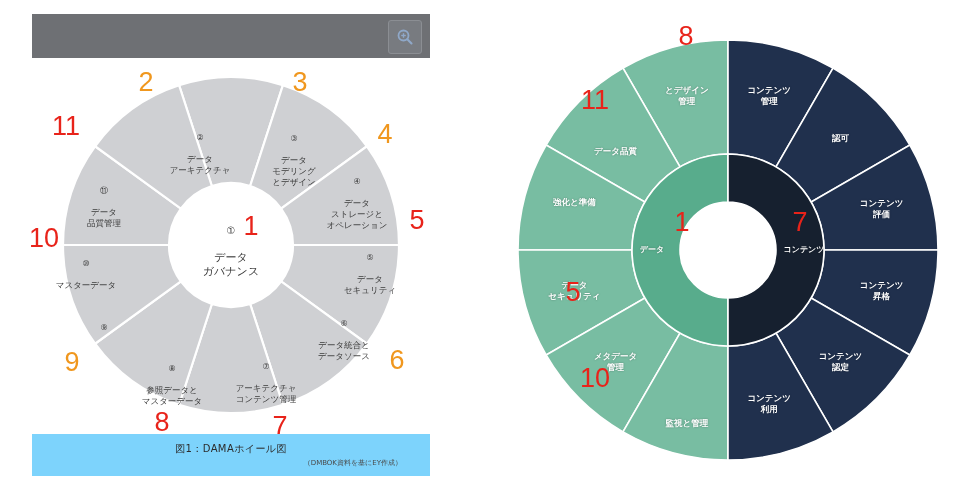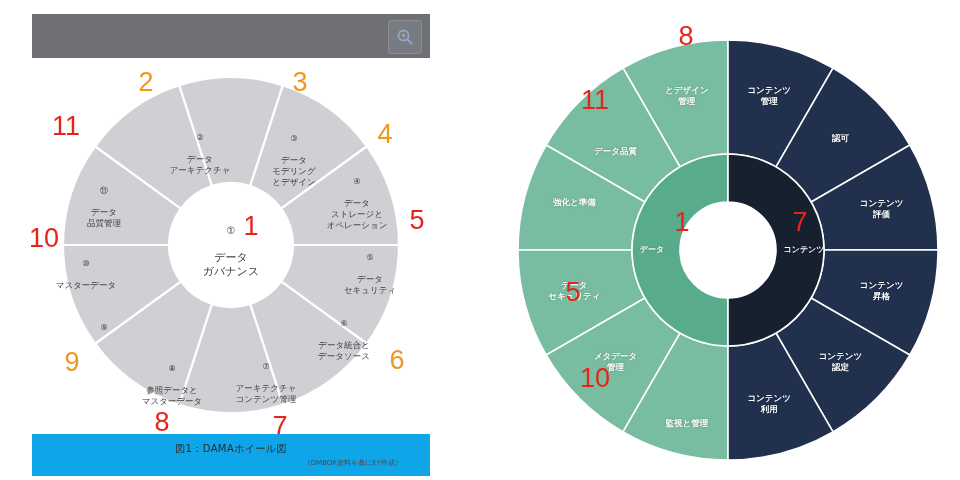--- a/index.html
+++ b/index.html
@@ -43,21 +43,21 @@
   }
   .center-label .seg-num{font-size:10px;line-height:12px;}
 
   .outnum{
     position:absolute;font-size:27px;line-height:27px;
     font-family:"Liberation Sans",sans-serif;font-weight:400;
     transform:translate(-50%,-50%);
   }
 
   #caption-bar{
-    position:absolute;left:0;top:424px;width:398px;height:42px;background:#0ea5e9;
+    position:absolute;left:0;top:424px;width:398px;height:42px;background:#7dd3fc;
   }
   #caption-main{
     position:absolute;left:0;right:0;top:8px;text-align:center;
     font-size:10px;color:#2b2b2b;font-family:"DejaVu Sans",sans-serif;letter-spacing:.4px;
   }
   #caption-sub{
     position:absolute;right:28px;top:24px;
     font-size:7px;color:#4a4a4a;font-family:"DejaVu Sans",sans-serif;
   }
 

